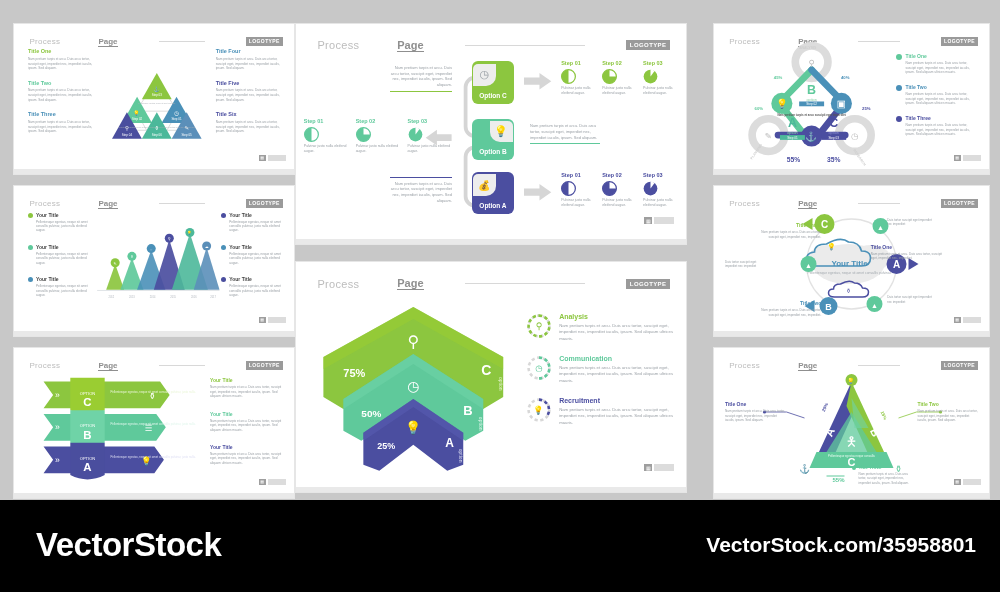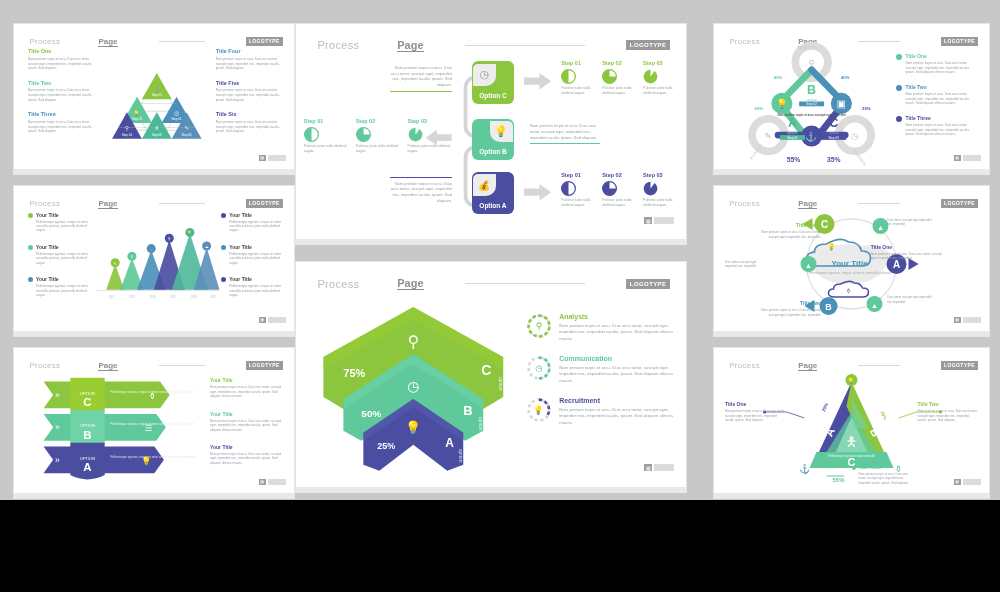--- a/index.html
+++ b/index.html
@@ -735,13 +735,15 @@
     </div>
     <div class="corner">
       <span class="sq" style="width:7px;height:6px;font-size:4px;">▦</span>
       <span class="bar" style="width:18px;height:6px;"></span>
     </div>
   </div>
 
 </div>
 
 <div class="footer">
+  <div class="vs-logo">VectorStock</div>
+  <div class="vs-url">VectorStock.com/35958801</div>
 </div>
 
 </body></html>

